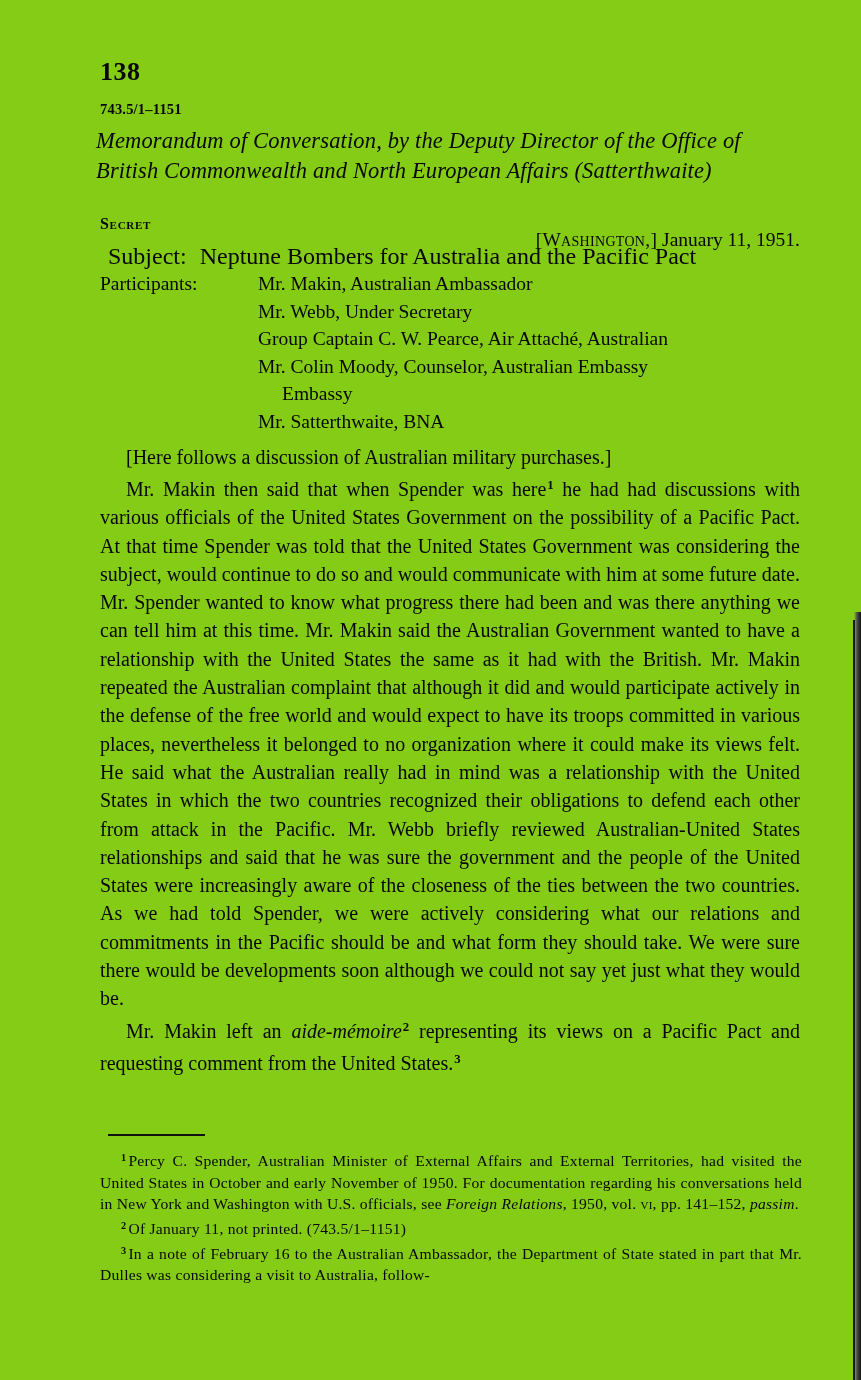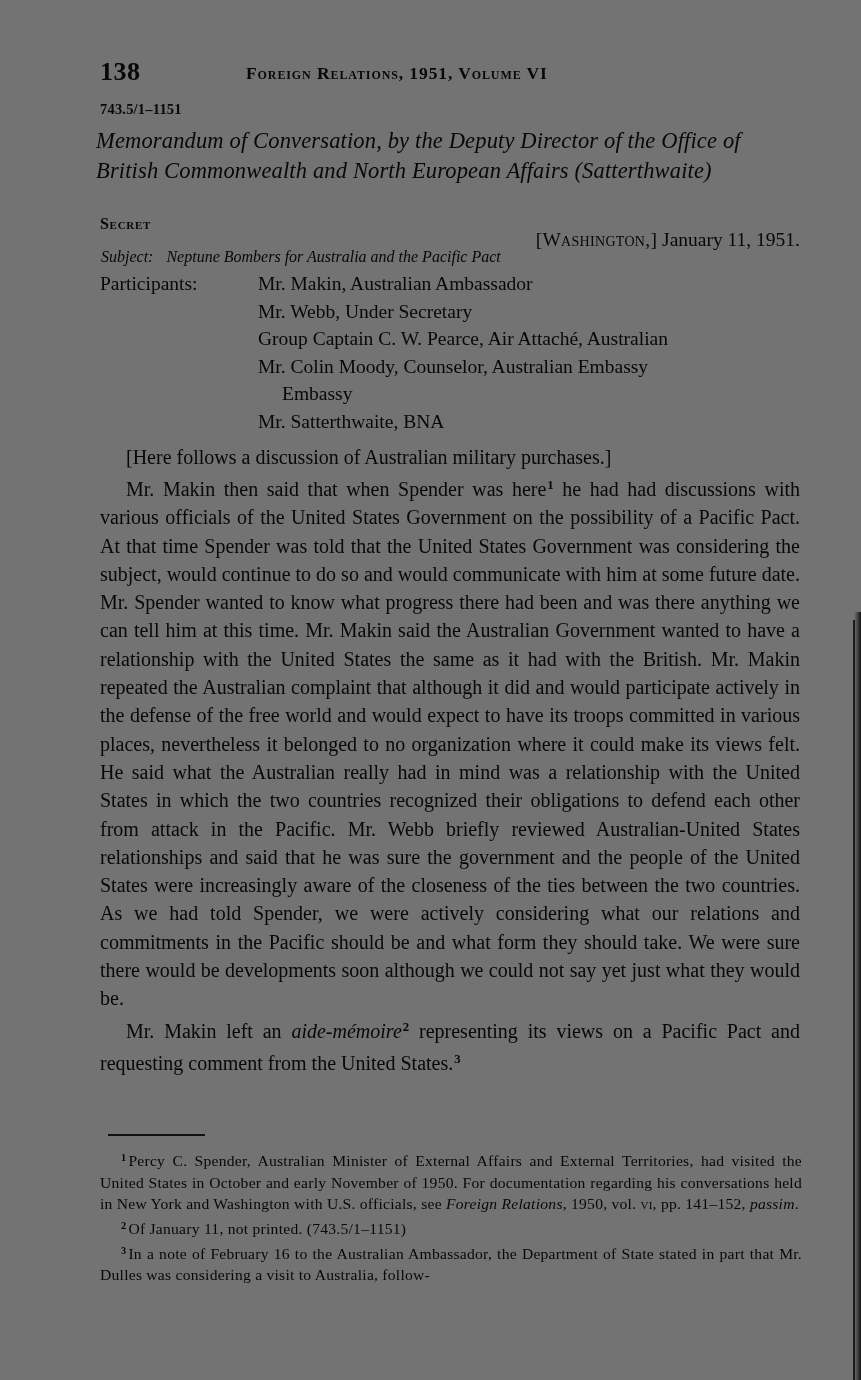--- a/index.html
+++ b/index.html
@@ -14,21 +14,21 @@
     overflow: hidden;
     font-family: "Liberation Serif", "DejaVu Serif", serif;
     color: #080808;
     -webkit-font-smoothing: antialiased;
   }
 
   
   .page {
     position: absolute;
     inset: 0;
-    background: #737373;
+    background: #84cc16;
   }
 
   
   .scan-edge {
     position: absolute;
     right: 0px;
     top: 612px;
     width: 7px;
     height: 768px;
     background: linear-gradient(to right, rgba(255,255,255,0) 0%, #4a4a4a 45%, #111 100%);
@@ -121,26 +121,25 @@
     right: 0px;
     top: 16px;
     font-size: 19.5px;
     white-space: nowrap;
   }
   .dateline .place { font-variant: small-caps; letter-spacing: 0.3px; }
 
   
   .subject-line {
     position: absolute;
-    left: 101px;
+    left: 108px;
     top: 243px;
-    font-size: 16px;
+    font-size: 24px;
     line-height: 27px;
     white-space: nowrap;
-    font-style: italic;
   }
   .subject-line .lbl { margin-right: 13px; }
 
   .participants {
     position: absolute;
     left: 100px;
     top: 270px;
     width: 720px;
     font-size: 19.5px;
     line-height: 27.5px;
@@ -219,21 +218,20 @@
 </style>
 </head>
 <body>
 
 <div class="page">
 
   <div class="content">
 
     <div class="runhead">
       <div class="folio">138</div>
-      <div class="runtitle">Foreign Relations, 1951, Volume VI</div>
     </div>
 
     <div class="docnum">743.5/1–1151</div>
 
     <div class="doctitle">
       <div>Memorandum of Conversation, by the Deputy Director of the Office of</div>
       <div>British Commonwealth and North European Affairs (Satterthwaite)</div>
     </div>
 
     <div class="meta-line">

